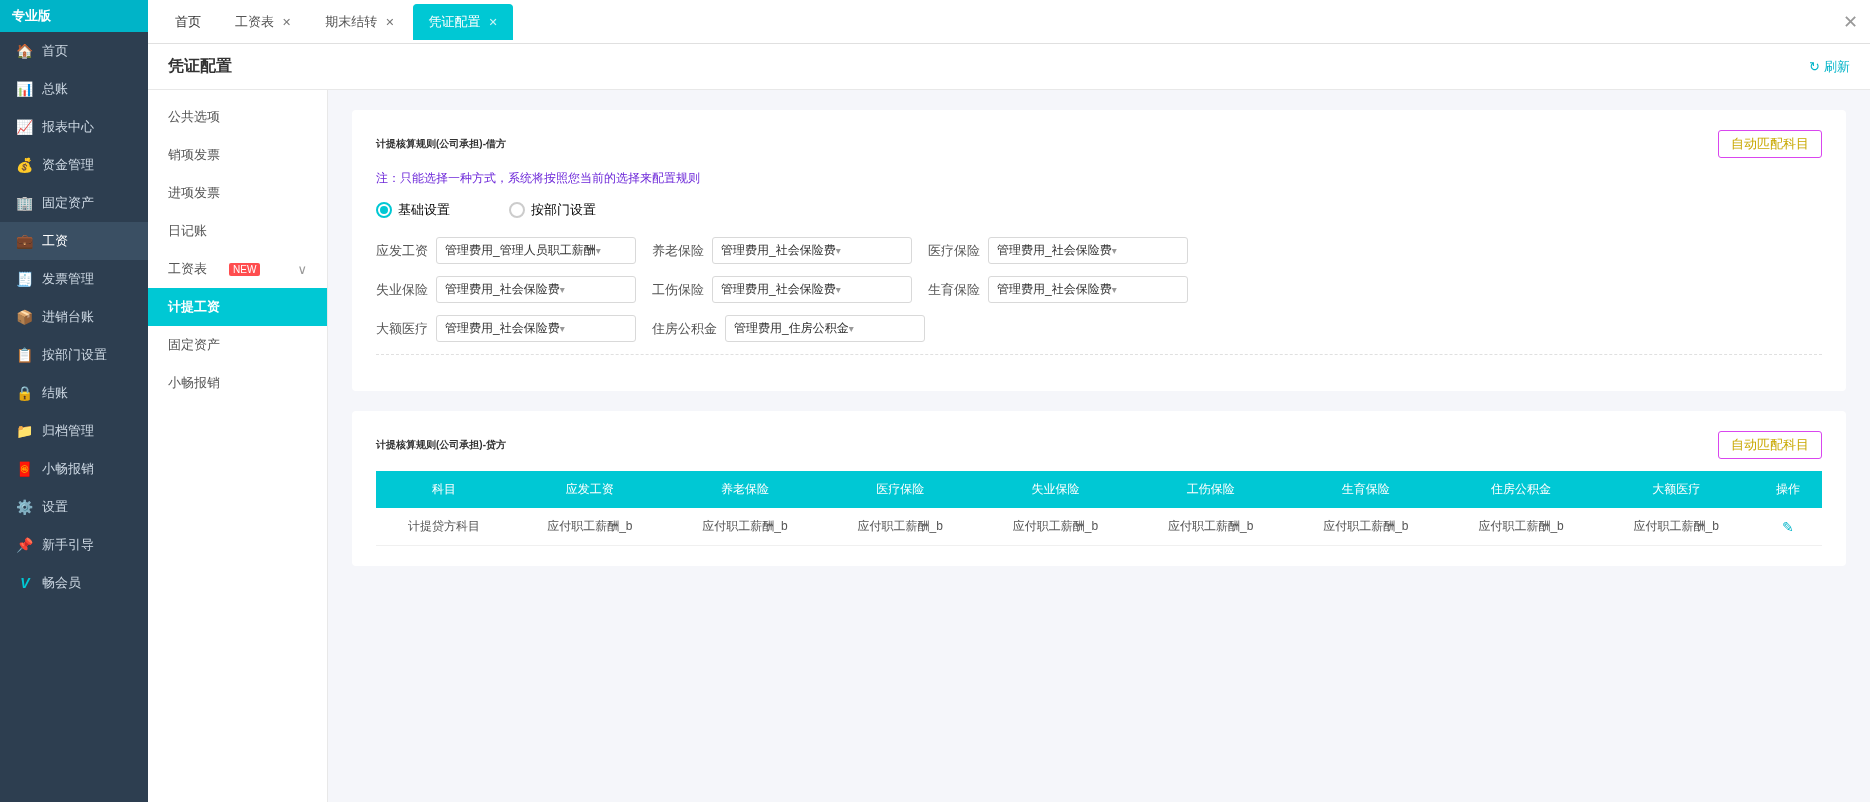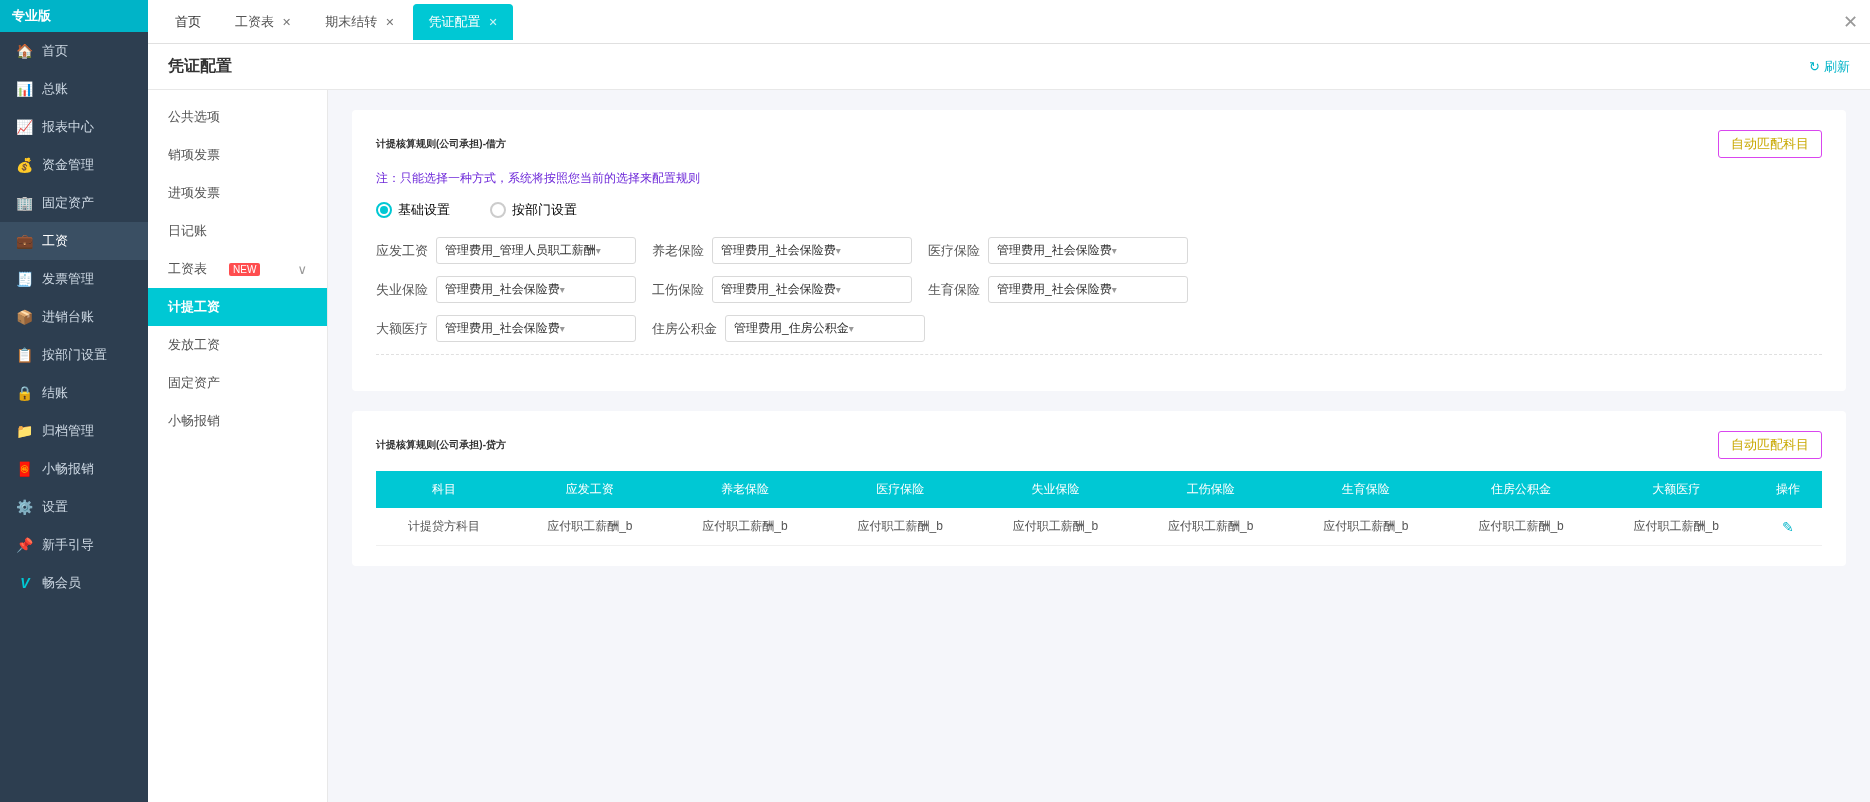--- a/index.html
+++ b/index.html
@@ -185,21 +185,21 @@
     .notice-text {
       color: #6d28d9;
       font-size: 12px;
       margin-bottom: 14px;
     }
 
     
     .radio-group {
       display: flex;
       align-items: center;
-      gap: 40px;
+      gap: 59px;
       margin-bottom: 18px;
     }
     .radio-item {
       display: flex;
       align-items: center;
       gap: 6px;
       cursor: pointer;
       font-size: 13px;
     }
     .radio-circle {
@@ -413,23 +413,20 @@
       <div class="left-menu-item">
         <span>日记账</span>
       </div>
       <div class="left-menu-item" style="justify-content:flex-start;gap:6px;">
         <span>工资表</span>
         <span class="new-badge">NEW</span>
         <span style="margin-left:auto;color:#999;">∨</span>
       </div>
       <div class="left-menu-item active">
         <span>计提工资</span>
-      </div>
-      <div class="left-menu-item">
-        <span>发放工资</span>
       </div>
       <div class="left-menu-item">
         <span>固定资产</span>
       </div>
       <div class="left-menu-item">
         <span>小畅报销</span>
       </div>
     </div>
 
     <div class="right-content">

